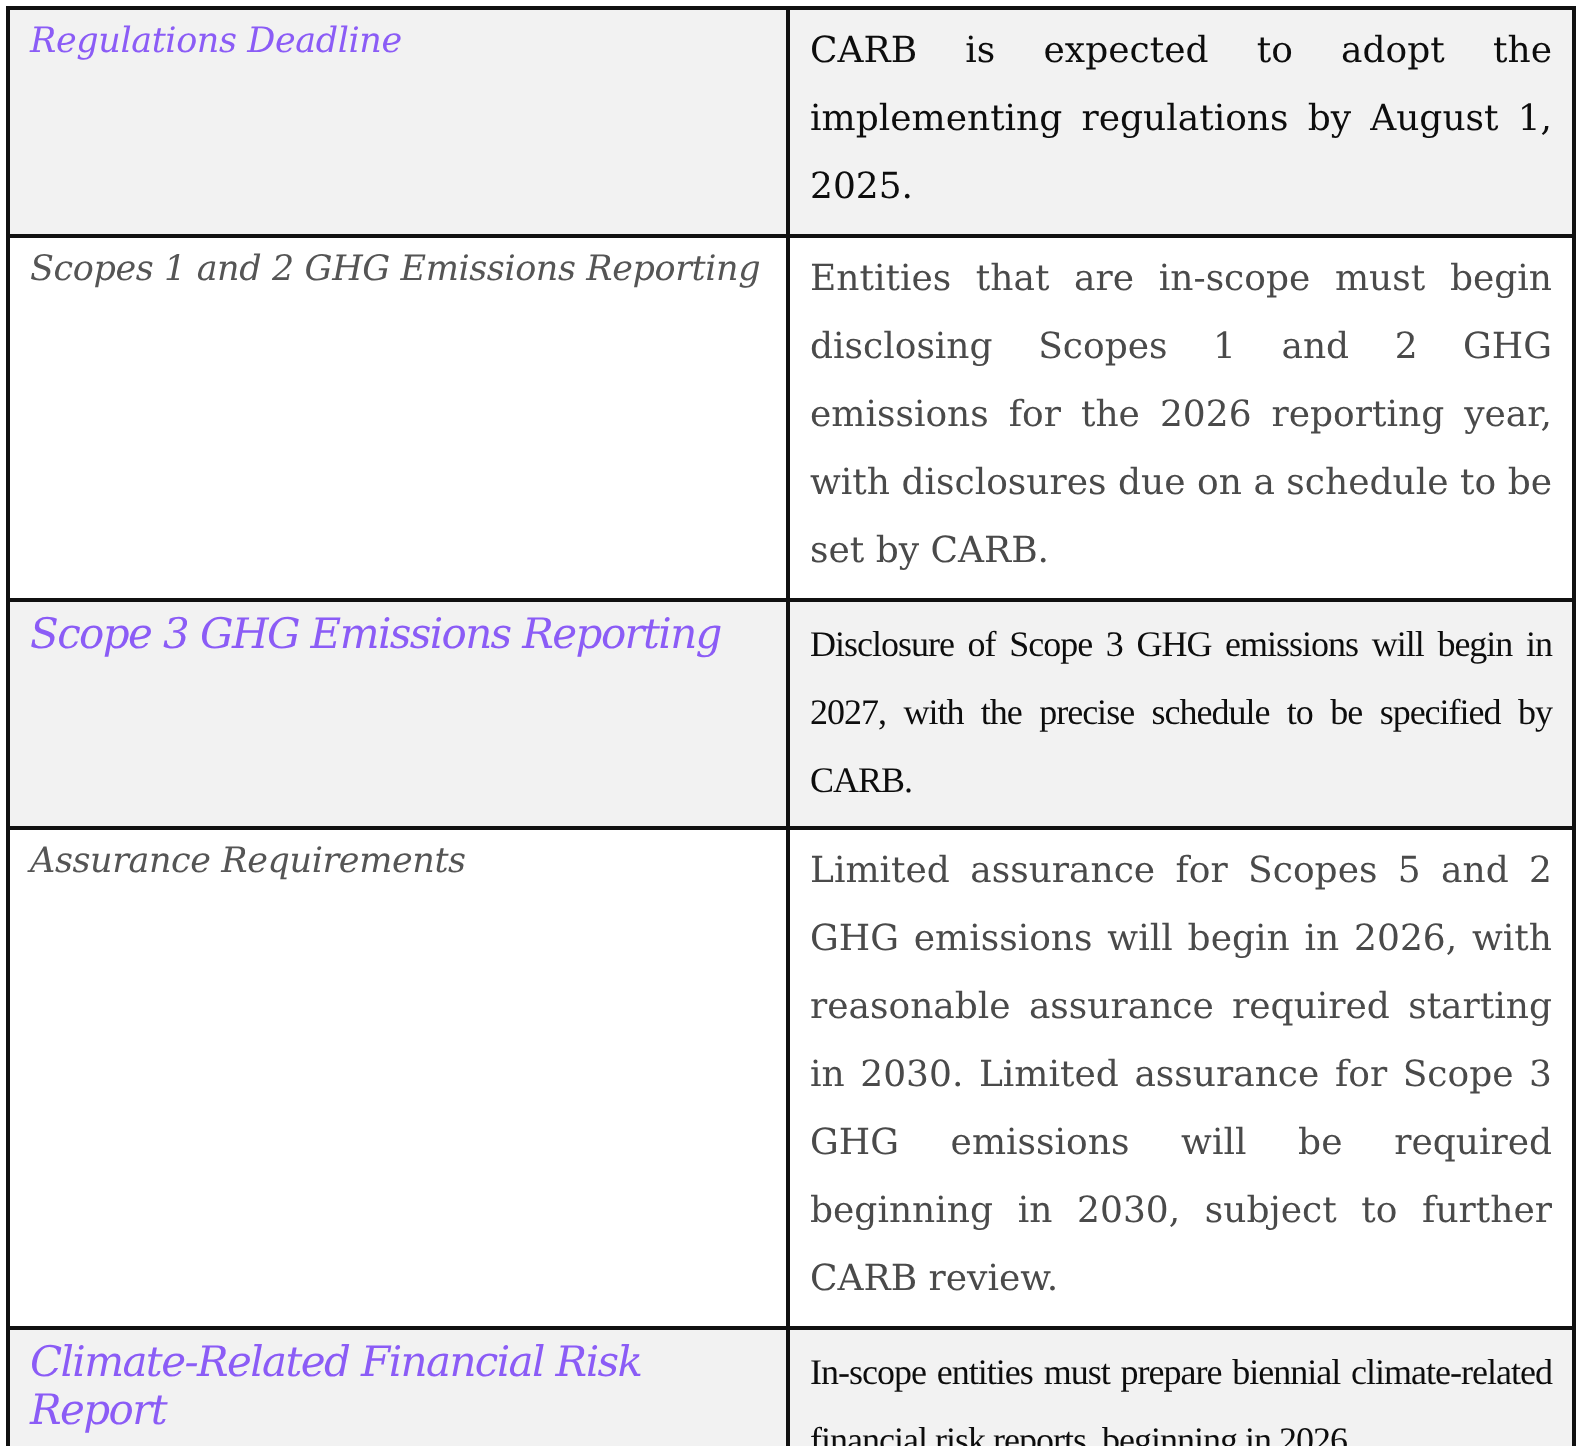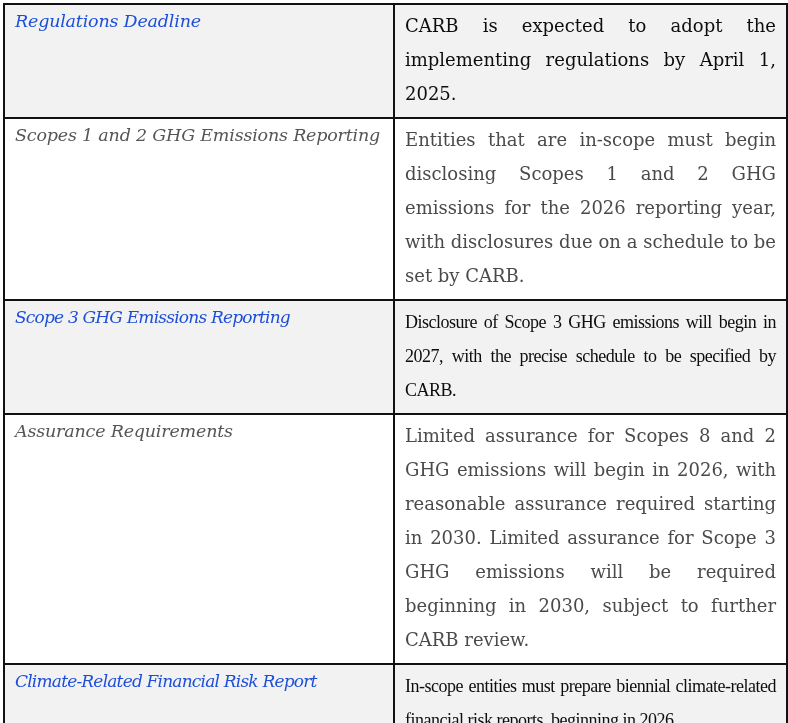--- a/index.html
+++ b/index.html
@@ -31,61 +31,61 @@
     }
     tr.shaded td { background: #f2f2f2; }
     tr.plain td { background: #ffffff; }
     td.label {
       font-style: italic;
       font-size: 17.5px;
       line-height: 24px;
       letter-spacing: -0.2px;
       padding-top: 4px;
     }
-    tr.shaded td.label { color: #1d4ed8; }
+    tr.shaded td.label { color: #8b5cf6; }
     tr.plain td.label { color: #555555; }
     td.desc {
       font-size: 18px;
       line-height: 34px;
       text-align: justify;
       padding-top: 0px;
     }
     tr.shaded td.desc { color: #0d0d0d; }
     tr.plain td.desc { color: #4a4a4a; margin-top: 24px; }
     tr.r1 td { height: 91px; }
     tr.r2 td { height: 161px; }
     tr.r3 td { height: 92px; }
     tr.r4 td { height: 227px; border-radius: 12px; }
     tr.r5 td { height: 92px; }
-    tr.narrow td.label { letter-spacing: -0.8px; font-size: 17px; }
+    tr.narrow td.label { letter-spacing: -0.8px; font-size: 21px; }
     tr.narrow td.desc { letter-spacing: -0.5px; font-family: Liberation Serif, serif; }
   </style>
 </head>
 <body>
 
 <table class="doc-table">
   <colgroup>
     <col class="c1">
     <col class="c2">
   </colgroup>
   <tbody>
     <tr class="shaded r1">
       <td class="label">Regulations Deadline</td>
-      <td class="desc">CARB is expected to adopt the implementing regulations by April 1, 2025.</td>
+      <td class="desc">CARB is expected to adopt the implementing regulations by August 1, 2025.</td>
     </tr>
     <tr class="plain r2">
       <td class="label">Scopes 1 and 2 GHG Emissions Reporting</td>
       <td class="desc">Entities that are in-scope must begin disclosing Scopes 1 and 2 GHG emissions for the 2026 reporting year, with disclosures due on a schedule to be set by CARB.</td>
     </tr>
     <tr class="shaded r3 narrow">
       <td class="label">Scope 3 GHG Emissions Reporting</td>
       <td class="desc">Disclosure of Scope 3 GHG emissions will begin in 2027, with the precise schedule to be specified by CARB.</td>
     </tr>
     <tr class="plain r4">
       <td class="label">Assurance Requirements</td>
-      <td class="desc">Limited assurance for Scopes 8 and 2 GHG emissions will begin in 2026, with reasonable assurance required starting in 2030. Limited assurance for Scope 3 GHG emissions will be required beginning in 2030, subject to further CARB review.</td>
+      <td class="desc">Limited assurance for Scopes 5 and 2 GHG emissions will begin in 2026, with reasonable assurance required starting in 2030. Limited assurance for Scope 3 GHG emissions will be required beginning in 2030, subject to further CARB review.</td>
     </tr>
     <tr class="shaded r5 narrow">
       <td class="label">Climate-Related Financial Risk Report</td>
       <td class="desc">In-scope entities must prepare biennial climate-related financial risk reports, beginning in 2026.</td>
     </tr>
   </tbody>
 </table>
 
 </body></html>

